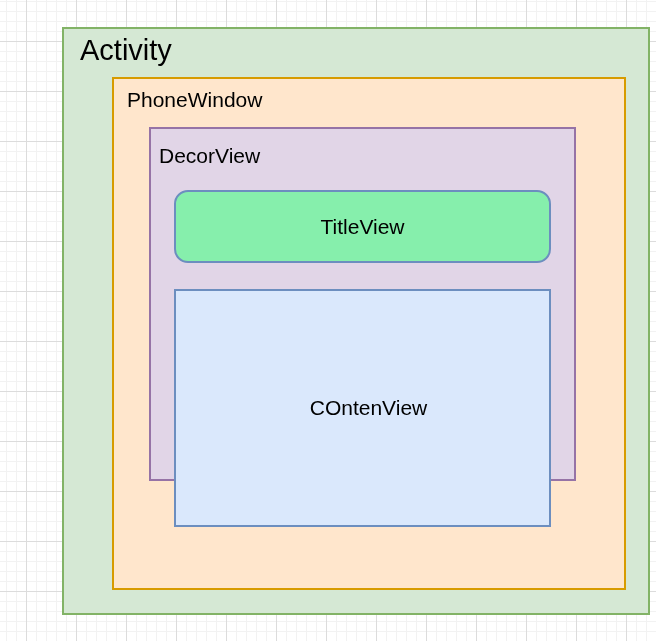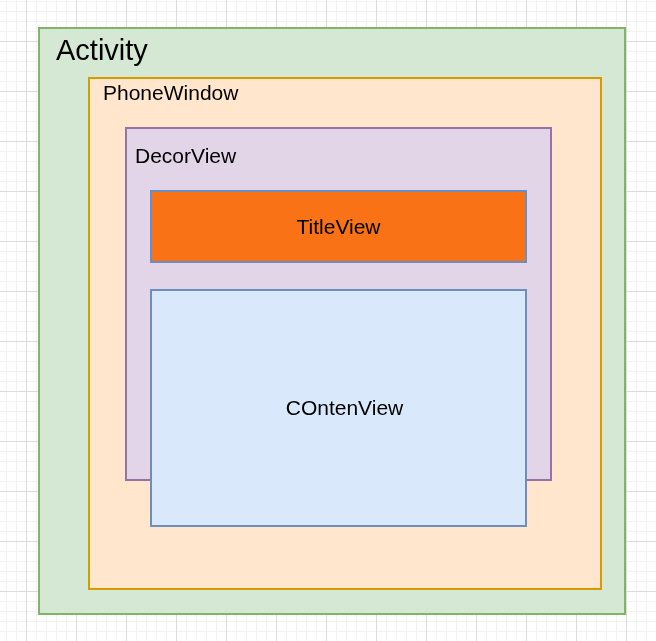--- a/index.html
+++ b/index.html
@@ -40,21 +40,21 @@
     position: absolute;
     left: 16px; top: 5px;
     font-size: 29px;
   }
   .node-phone-window {
     left: 48px; top: 48px;
     width: 514px; height: 513px;
   }
   .node-phone-window > .label {
     position: absolute;
-    left: 13px; top: 2px;
+    left: 13px; top: 9px;
   }
   .node-decor-view {
     left: 35px; top: 48px;
     width: 427px; height: 354px;
   }
   .node-decor-view > .label {
     position: absolute;
     left: 8px; top: 15px;
   }
   .node-title-view {
@@ -71,30 +71,30 @@
     align-items: center;
     justify-content: center;
     padding-left: 12px;
   }
 </style>
 </head>
 <body>
 
 <div class="canvas">
 
-  <div class="box node-activity" style="background-color: rgb(213, 232, 212); border-color: rgb(130, 179, 102);">
+  <div class="box node-activity" style="background-color: rgb(213, 232, 212); border-color: rgb(130, 179, 102); margin-left: 24px;">
     <div class="label">Activity</div>
 
     <div class="box node-phone-window" style="background-color: rgb(255, 230, 204); border-color: rgb(215, 155, 0);">
       <div class="label">PhoneWindow</div>
 
       <div class="box node-decor-view" style="background-color: rgb(225, 213, 231); border-color: rgb(150, 115, 166);">
         <div class="label">DecorView</div>
 
-        <div class="box node-title-view" style="background-color: #f97316; border-color: rgb(108, 142, 191);">
+        <div class="box node-title-view" style="background-color: #86efac; border-color: rgb(108, 142, 191); border-radius: 14px;">
           <div class="label">TitleView</div>
         </div>
 
         <div class="box node-content-view" style="background-color: rgb(218, 232, 252); border-color: rgb(108, 142, 191);">
           <div class="label">COntenView</div>
         </div>
 
       </div>
     </div>
   </div>

